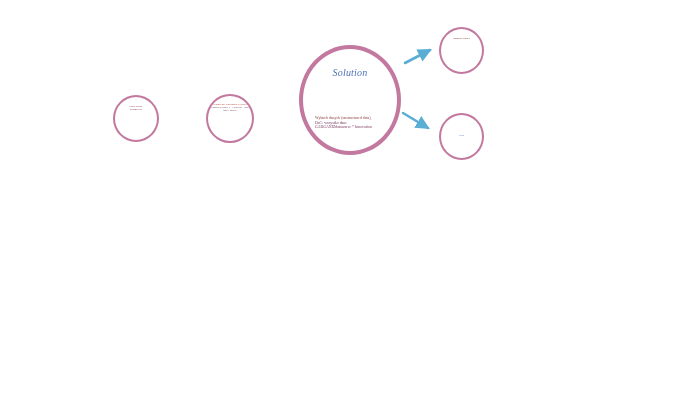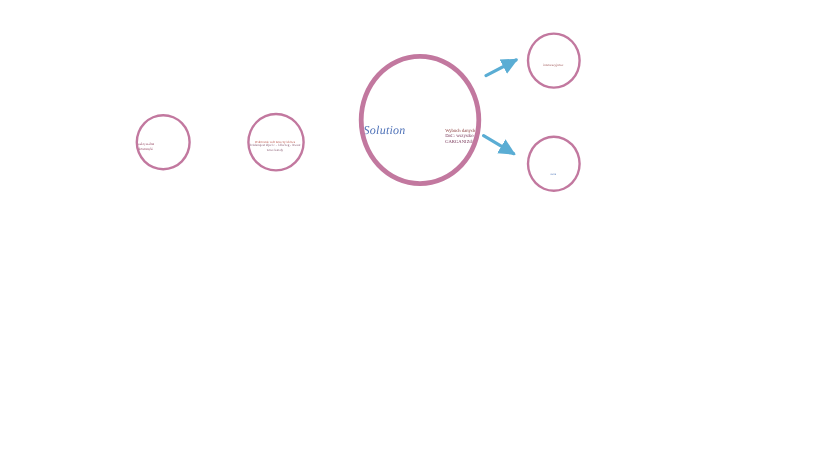--- a/index.html
+++ b/index.html
@@ -24,21 +24,21 @@
     background: #ffffff;
   }
 
   
   .node {
     position: absolute;
     border-radius: 50%;
     background: #ffffff;
     box-sizing: border-box;
     display: flex;
-    flex-direction: row;
+    flex-direction: column;
     align-items: center;
     overflow: hidden;
     gap: 29px;
   }
 
   
   .node-main {
     left: 299px;
     top: 45px;
     width: 102px;

